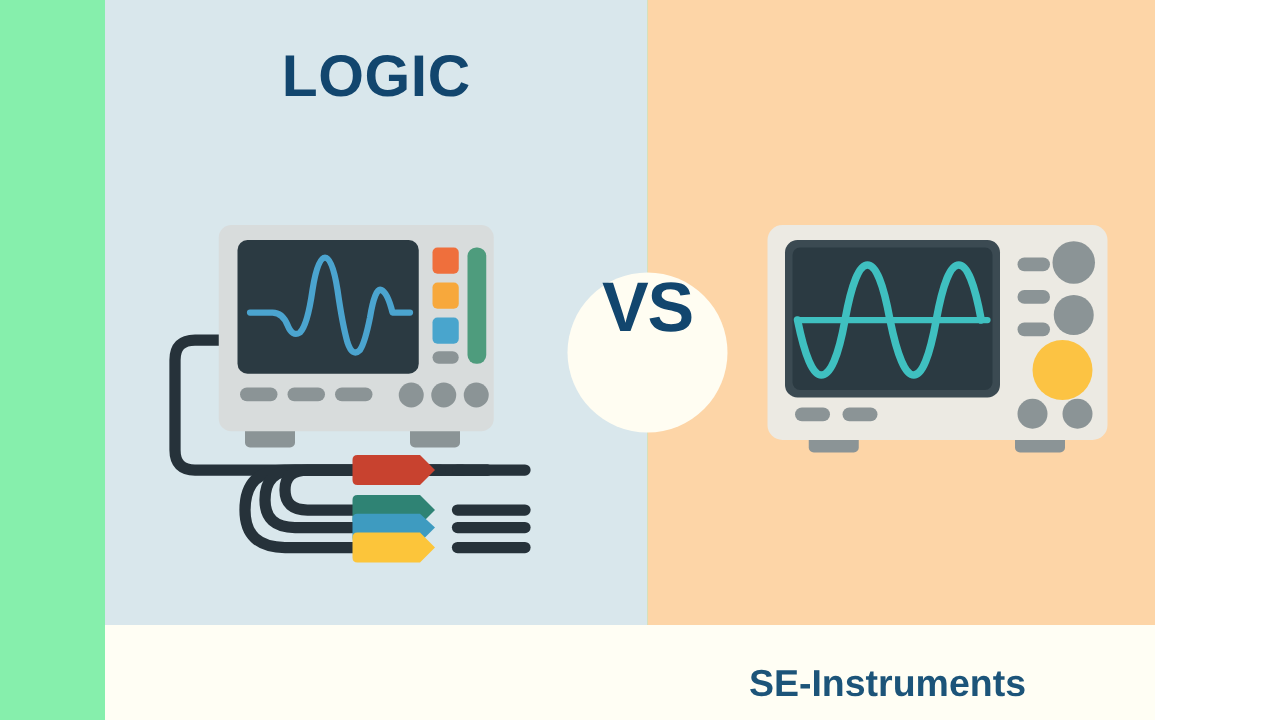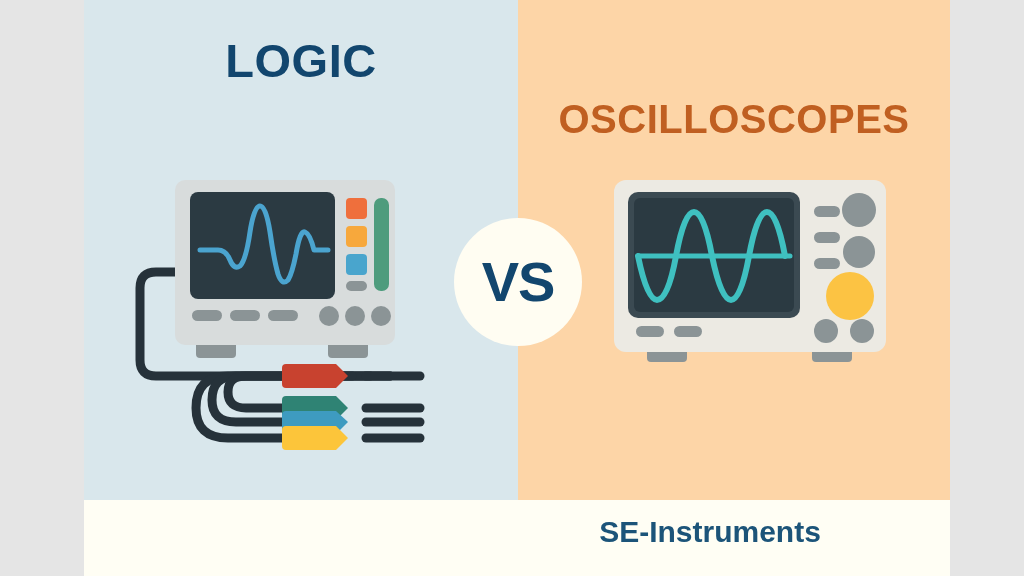--- a/index.html
+++ b/index.html
@@ -2,23 +2,23 @@
 <html><head>
 <meta charset="utf-8">
 <style>
   html, body {
     margin: 0;
     padding: 0;
     background: #ffffff;
   }
   #stage {
     position: relative;
-    width: 1024px;
+    width: 924px;
     height: 576px;
-    background: #e5e5e5;
+    background: #86efac;
     overflow: hidden;
     font-family: "Liberation Sans", sans-serif;
   }
   
   .footer-band {
     position: absolute;
     left: 84px;
     top: 500px;
     width: 866px;
     height: 76px;
@@ -58,38 +58,38 @@
   .title-right {
     left: 518px;
     top: 98px;
     width: 432px;
     color: #c05f21;
     font-size: 40px;
   }
   .footer-text {
     position: absolute;
     left: 500px;
-    top: 515px;
+    top: 531px;
     width: 420px;
     text-align: center;
     color: #1c5479;
     font-size: 30px;
     font-weight: 600;
   }
   
   .vs-badge {
     position: absolute;
     left: 454px;
     top: 218px;
     width: 128px;
     height: 128px;
     border-radius: 50%;
     background: #fffdf2;
     display: flex;
-    align-items: center;
+    align-items: flex-start;
     justify-content: center;
     z-index: 20;
   }
   .vs-badge span {
     color: #12466e;
     font-size: 56px;
     font-weight: bold;
     letter-spacing: -1px;
     line-height: 1;
   }
@@ -104,21 +104,20 @@
 <div id="stage">
 
   <div class="footer-band"></div>
   <div class="panel-left"></div>
   <div class="panel-right"></div>
 
   <div class="title title-left">
     <div>LOGIC</div>
   </div>
 
-  <div class="title title-right">OSCILLOSCOPES</div>
 
   <svg class="device-svg" id="logic-analyzer-illustration" width="310" height="320" viewBox="0 0 310 320">
 
     <path d="M 58 102 L 36 102 Q 20 102 20 118 L 20 190 Q 20 206 36 206 L 270 206" fill="none" stroke="#26323a" stroke-width="9" stroke-linecap="round"></path>
 
     <path d="M 270 206 L 108 206 Q 76 206 76 238 Q 76 268 108 268 L 186 268" fill="none" stroke="#26323a" stroke-width="9" stroke-linecap="round"></path>
     <path d="M 250 206 L 116 206 Q 92 206 92 230 Q 92 252 116 252 L 186 252" fill="none" stroke="#26323a" stroke-width="9" stroke-linecap="round"></path>
     <path d="M 232 206 L 126 206 Q 108 206 108 222 Q 108 238 126 238 L 186 238" fill="none" stroke="#26323a" stroke-width="9" stroke-linecap="round"></path>
 
     <line x1="246" y1="206" x2="300" y2="206" stroke="#26323a" stroke-width="9" stroke-linecap="round"></line>

